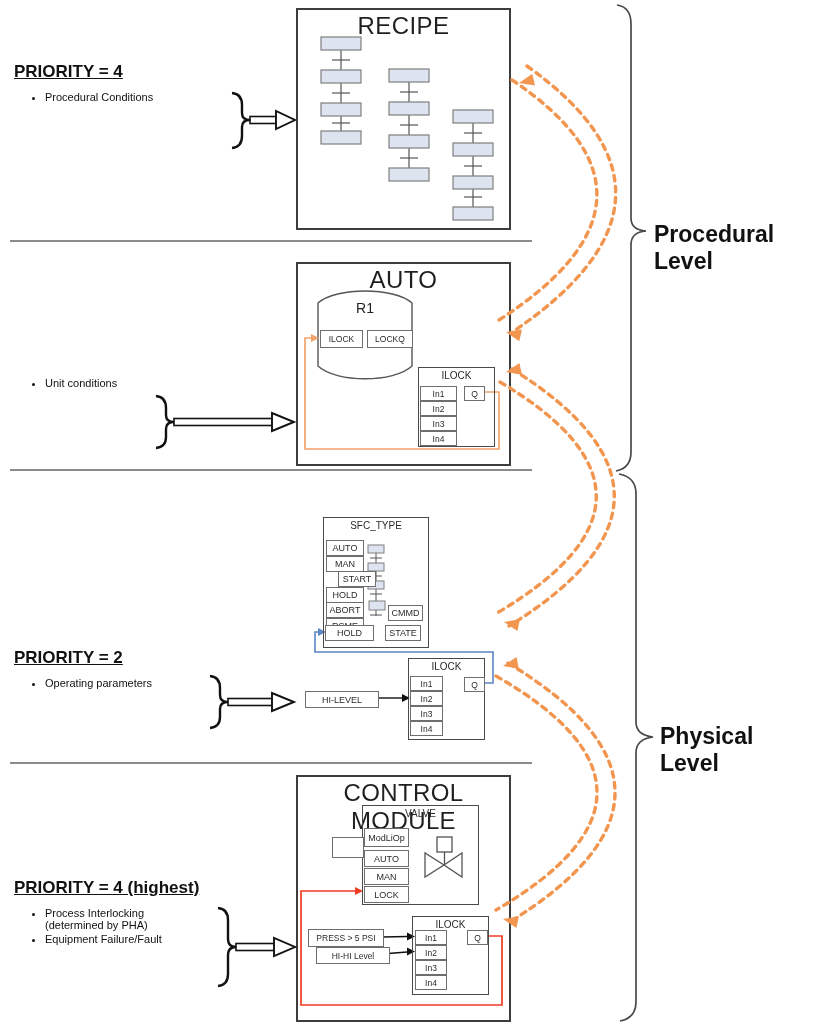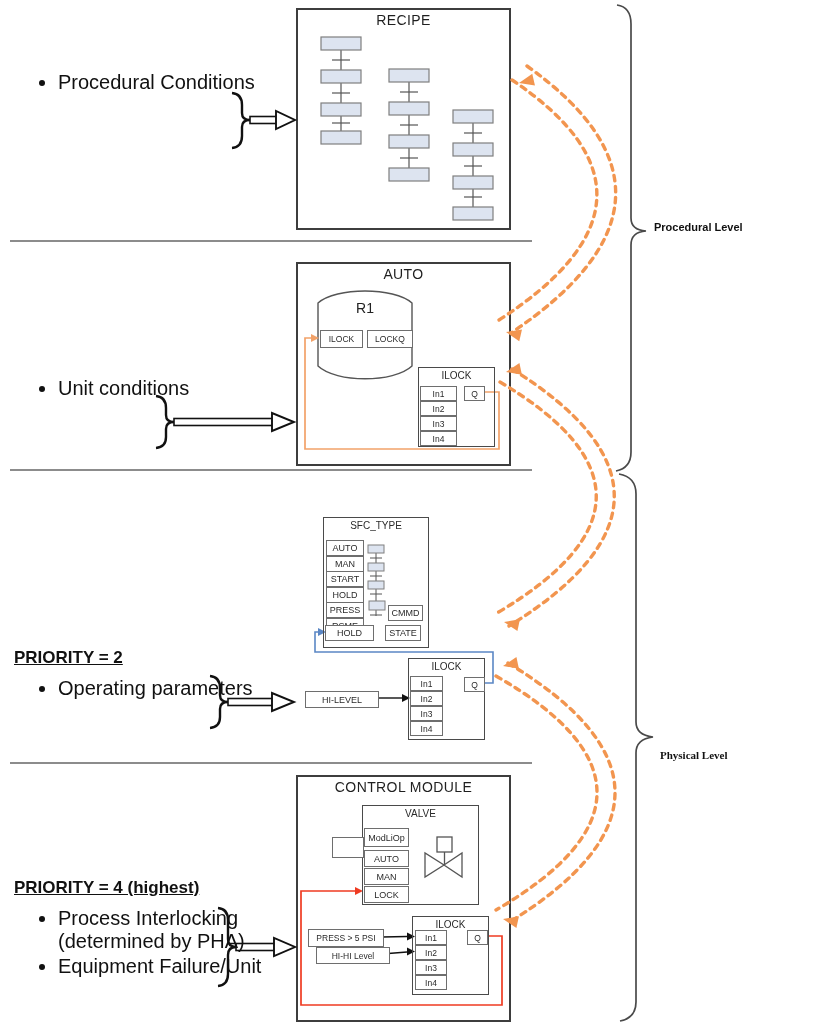--- a/index.html
+++ b/index.html
@@ -1,32 +1,32 @@
 <!DOCTYPE html>
 <html><head>
 <meta charset="utf-8">
 <style>
   html,body{margin:0;padding:0;background:#fff;}
   .canvas{position:relative;width:813px;height:1024px;background:#ffffff;
           font-family:"Liberation Sans",sans-serif;color:#1a1a1a;overflow:hidden;}
   .overlay{position:absolute;left:0;top:0;z-index:1;}
   .module{position:absolute;border:2px solid #3d3d3d;background:#ffffff;z-index:0;}
-  .mtitle{position:absolute;width:100%;top:2px;text-align:center;font-size:14px;
+  .mtitle{position:absolute;width:100%;top:2px;text-align:center;font-size:24px;
           letter-spacing:.4px;color:#1f1f1f;}
   .fb{position:absolute;border:1.5px solid #4a4a4a;background:transparent;z-index:2;}
   .fbtitle{position:absolute;width:100%;top:2px;text-align:center;font-size:10px;color:#2a2a2a;}
   .port{position:absolute;border:1px solid #6e6e6e;background:#ffffff;display:flex;
         align-items:center;justify-content:center;font-size:9px;color:#2a2a2a;z-index:2;
         white-space:nowrap;overflow:hidden;}
   .port.sm{font-size:8.5px;}
   .pblock{position:absolute;z-index:2;width:280px;}
   .ptitle{font-weight:bold;font-size:17px;text-decoration:underline;color:#111;}
   .pblock ul{margin:9px 0 0 0;padding-left:27px;}
-  .pblock li{font-size:20px;margin:2px 17px;white-space:pre-line;color:#111;}
-  .lvl{position:absolute;font-weight:bold;font-size:11px;color:#111;z-index:2;}
+  .pblock li{font-size:11px;margin:2px 4px;white-space:pre-line;color:#111;}
+  .lvl{position:absolute;font-weight:bold;font-size:23px;color:#111;z-index:2;}
   .r1{position:absolute;font-size:14px;color:#222;text-align:center;z-index:2;}
 </style>
 </head>
 <body>
 
 <div class="canvas">
 
   <svg class="overlay" width="813" height="1024" viewBox="0 0 813 1024">
 
     <g stroke="#8c8c8c" stroke-width="2">
@@ -144,20 +144,21 @@
       <polygon points="0,0 15,-6 15,6" transform="translate(519,83) rotate(-13)"></polygon>
       <polygon points="0,0 15,-6 15,6" transform="translate(506,332) rotate(13)"></polygon>
       <polygon points="0,0 15,-6 15,6" transform="translate(506,372) rotate(-12)"></polygon>
       <polygon points="0,0 15,-6 15,6" transform="translate(504,622) rotate(12)"></polygon>
       <polygon points="0,0 15,-6 15,6" transform="translate(503,666) rotate(-12)"></polygon>
       <polygon points="0,0 15,-6 15,6" transform="translate(503,919) rotate(12)"></polygon>
     </g>
   </svg>
 
   <div class="pblock" style="left:14px;top:62px;">
+    <div class="ptitle">PRIORITY = 4</div>
     <ul>
       <li>Procedural Conditions</li>
     </ul>
   </div>
 
   <div class="pblock" style="left:14px;top:368px;">
     <ul>
       <li>Unit conditions</li>
     </ul>
   </div>
@@ -167,21 +168,21 @@
     <ul>
       <li>Operating parameters</li>
     </ul>
   </div>
 
   <div class="pblock" style="left:14px;top:878px;">
     <div class="ptitle">PRIORITY = 4 (highest)</div>
     <ul>
       <li>Process Interlocking
 (determined by PHA)</li>
-      <li>Equipment Failure/Unit</li>
+      <li>Equipment Failure/Fault</li>
     </ul>
   </div>
 
   <div class="module" style="left:296px;top:8px;width:211px;height:218px">
     <div class="mtitle">RECIPE</div>
   </div>
 
   <div class="module" style="left:296px;top:262px;width:211px;height:200px">
     <div class="mtitle">AUTO</div>
   </div>
@@ -195,23 +196,23 @@
   <div class="port sm" style="left:420px;top:401px;width:35px;height:13px">In2</div>
   <div class="port sm" style="left:420px;top:416px;width:35px;height:13px">In3</div>
   <div class="port sm" style="left:420px;top:431px;width:35px;height:13px">In4</div>
   <div class="port sm" style="left:464px;top:386px;width:19px;height:13px">Q</div>
 
   <div class="fb" style="left:323px;top:517px;width:104px;height:129px">
     <div class="fbtitle">SFC_TYPE</div>
   </div>
   <div class="port" style="left:326px;top:540px;width:36px;height:14px">AUTO</div>
   <div class="port" style="left:326px;top:555.5px;width:36px;height:14px">MAN</div>
-  <div class="port" style="left:326px;top:571px;width:36px;height:14px">START</div>
+  <div class="port" style="left:338px;top:571px;width:36px;height:14px">START</div>
   <div class="port" style="left:326px;top:586.5px;width:36px;height:14px">HOLD</div>
-  <div class="port" style="left:326px;top:602px;width:36px;height:14px">PRESS</div>
+  <div class="port" style="left:326px;top:602px;width:36px;height:14px">ABORT</div>
   <div class="port" style="left:326px;top:617.5px;width:36px;height:14px">RSME</div>
   <div class="port" style="left:388px;top:605px;width:33px;height:14px">CMMD</div>
   <div class="port" style="left:385px;top:625px;width:34px;height:14px">STATE</div>
   <div class="port" style="left:325px;top:625px;width:47px;height:14px;border-width:1.5px">HOLD</div>
   <div class="fb" style="left:408px;top:658px;width:75px;height:80px">
     <div class="fbtitle">ILOCK</div>
   </div>
   <div class="port sm" style="left:410px;top:676px;width:31px;height:13px">In1</div>
   <div class="port sm" style="left:410px;top:691px;width:31px;height:13px">In2</div>
   <div class="port sm" style="left:410px;top:706px;width:31px;height:13px">In3</div>
@@ -235,15 +236,15 @@
   </div>
   <div class="port sm" style="left:415px;top:930px;width:30px;height:13px">In1</div>
   <div class="port sm" style="left:415px;top:945px;width:30px;height:13px">In2</div>
   <div class="port sm" style="left:415px;top:960px;width:30px;height:13px">In3</div>
   <div class="port sm" style="left:415px;top:975px;width:30px;height:13px">In4</div>
   <div class="port sm" style="left:467px;top:930px;width:19px;height:13px">Q</div>
   <div class="port sm" style="left:308px;top:929px;width:74px;height:16px">PRESS &gt; 5 PSI</div>
   <div class="port sm" style="left:316px;top:947px;width:72px;height:15px">HI-HI Level</div>
 
   <div class="lvl" style="left:654px;top:221px;">Procedural Level</div>
-  <div class="lvl" style="left:660px;top:749px;font-family:Liberation Serif, serif;">Physical Level</div>
+  <div class="lvl" style="left:660px;top:723px;">Physical Level</div>
 
 </div>
 
 </body></html>

